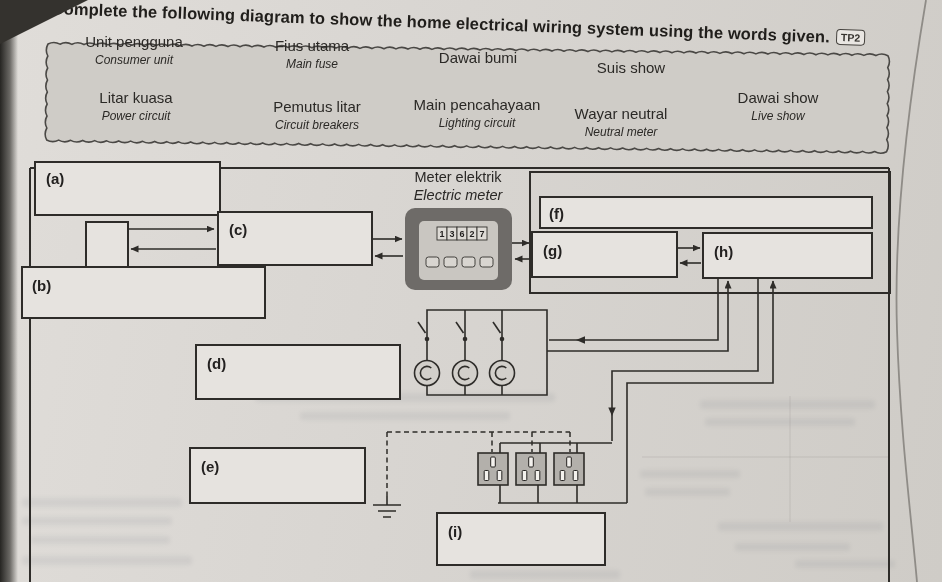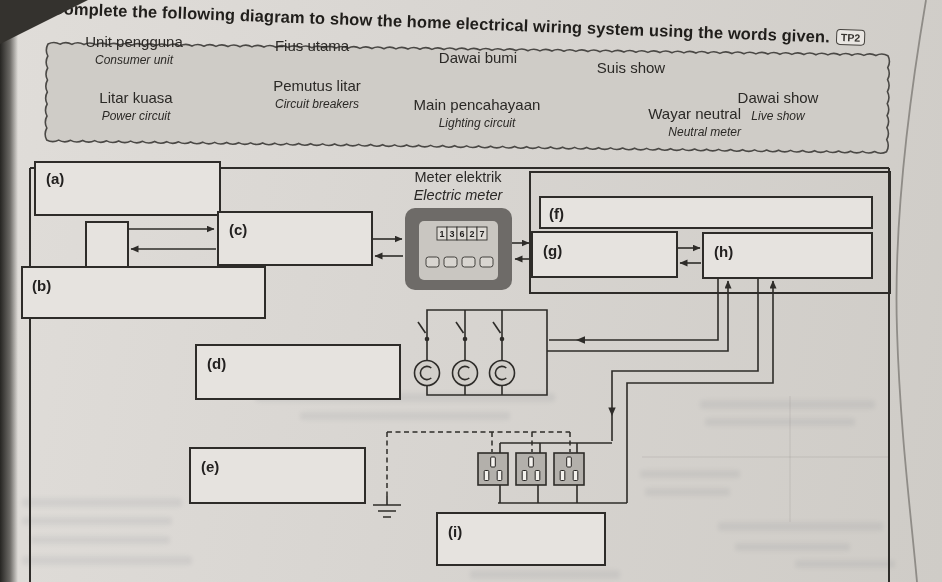--- a/index.html
+++ b/index.html
@@ -192,40 +192,41 @@
     </g>
   </svg>
 
   <div>
     <div class="wb-entry" style="left:39px;top:32px;">
       <span class="wb-my">Unit pengguna</span>
       <span class="wb-en">Consumer unit</span>
     </div>
     <div class="wb-entry" style="left:217px;top:36px;">
       <span class="wb-my">Fius utama</span>
+      <span class="wb-en">Main fuse</span>
     </div>
     <div class="wb-entry" style="left:383px;top:48px;">
       <span class="wb-my">Dawai bumi</span>
     </div>
     <div class="wb-entry" style="left:536px;top:58px;">
       <span class="wb-my">Suis show</span>
     </div>
     <div class="wb-entry" style="left:41px;top:80px;margin-top:8px;">
       <span class="wb-my">Litar kuasa</span>
       <span class="wb-en">Power circuit</span>
     </div>
-    <div class="wb-entry" style="left:222px;top:76px;">
+    <div class="wb-entry" style="left:222px;top:97px;">
       <span class="wb-my">Pemutus litar</span>
       <span class="wb-en">Circuit breakers</span>
     </div>
     <div class="wb-entry" style="left:382px;top:95px;">
       <span class="wb-my">Main pencahayaan</span>
       <span class="wb-en">Lighting circuit</span>
     </div>
-    <div class="wb-entry" style="left:551px;top:104px;text-align:right;">
+    <div class="wb-entry" style="left:526px;top:104px;">
       <span class="wb-my">Wayar neutral</span>
       <span class="wb-en">Neutral meter</span>
     </div>
     <div class="wb-entry" style="left:683px;top:88px;">
       <span class="wb-my">Dawai show</span>
       <span class="wb-en">Live show</span>
     </div>
   </div>
 
   <div class="instruction">

